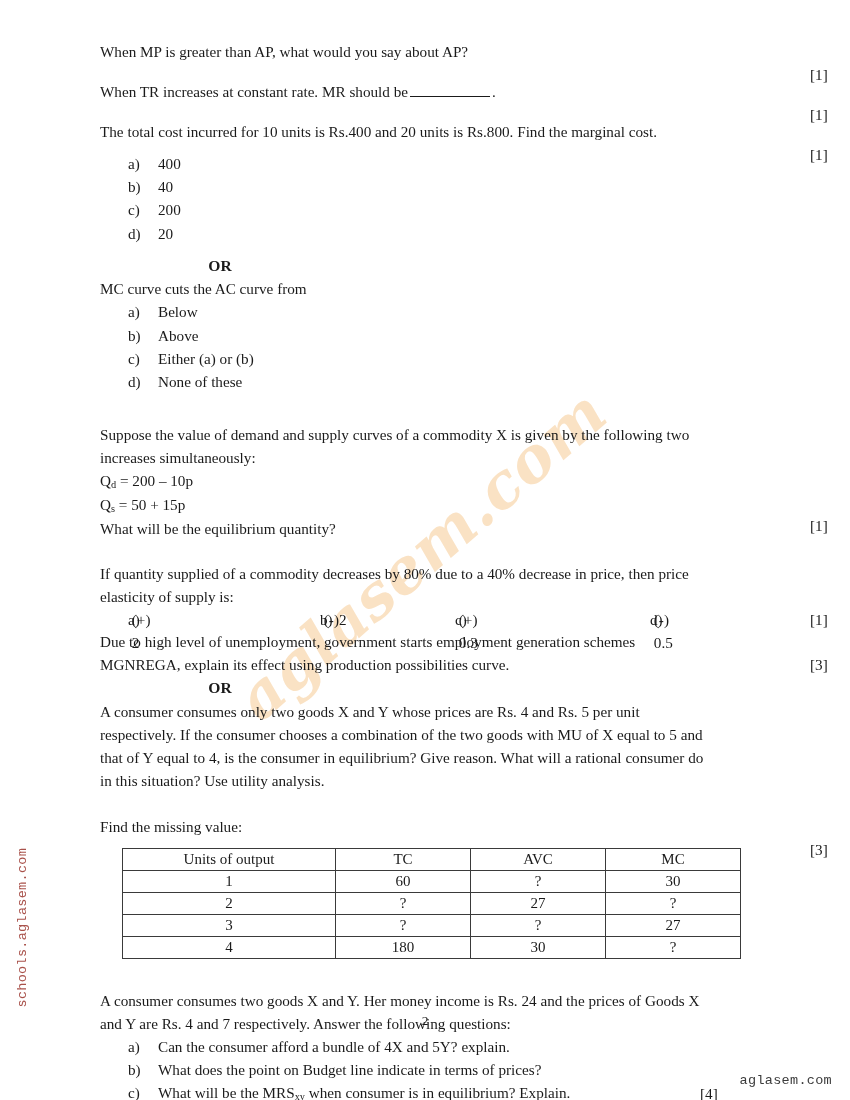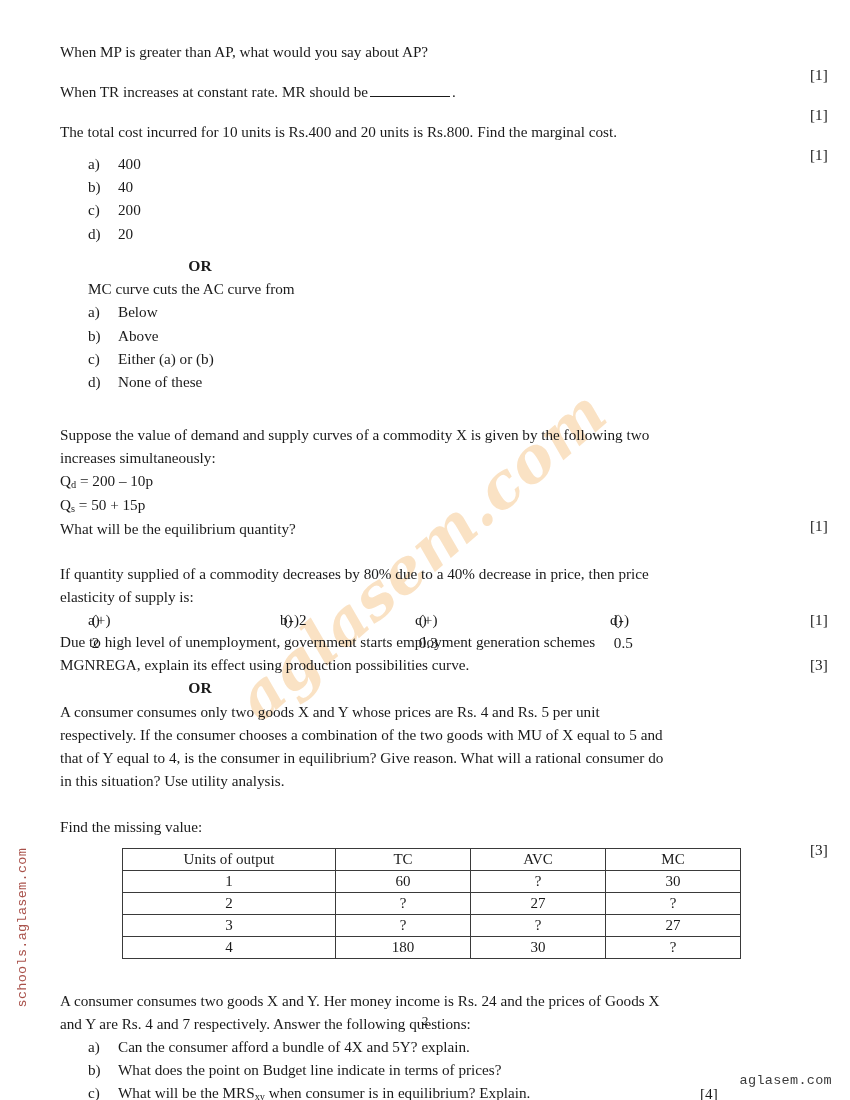--- a/index.html
+++ b/index.html
@@ -68,21 +68,21 @@
   
   .content {
     position: relative;
     z-index: 2;
     padding: 40px 0 0 0;
   }
 
   .q {
     position: relative;
     margin: 0 0 0 0;
-    padding: 0 110px 0 60px;
+    padding: 0 110px 0 100px;
     font-size: 15.2px;
     line-height: 1.52;
   }
   .q-row {
     position: relative;
     display: block;
   }
   .q-body {
     display: block;
     margin-left: 0;
@@ -234,21 +234,21 @@
       </ul>
     </div>
 
     <div class="gap-sm"></div>
 
     <div class="q">
       <div class="or-center">OR</div>
     </div>
 
     <div class="q">
-      <div style="margin-left:28px">MC curve cuts the AC curve from</div>
+      <div style="">MC curve cuts the AC curve from</div>
       <ul class="opts indent-2">
         <li><span class="lbl">a)</span><span>Below</span></li>
         <li><span class="lbl">b)</span><span>Above</span></li>
         <li><span class="lbl">c)</span><span>Either (a) or (b)</span></li>
         <li><span class="lbl">d)</span><span>None of these</span></li>
       </ul>
     </div>
 
     <div class="gap-xl"></div>
 

